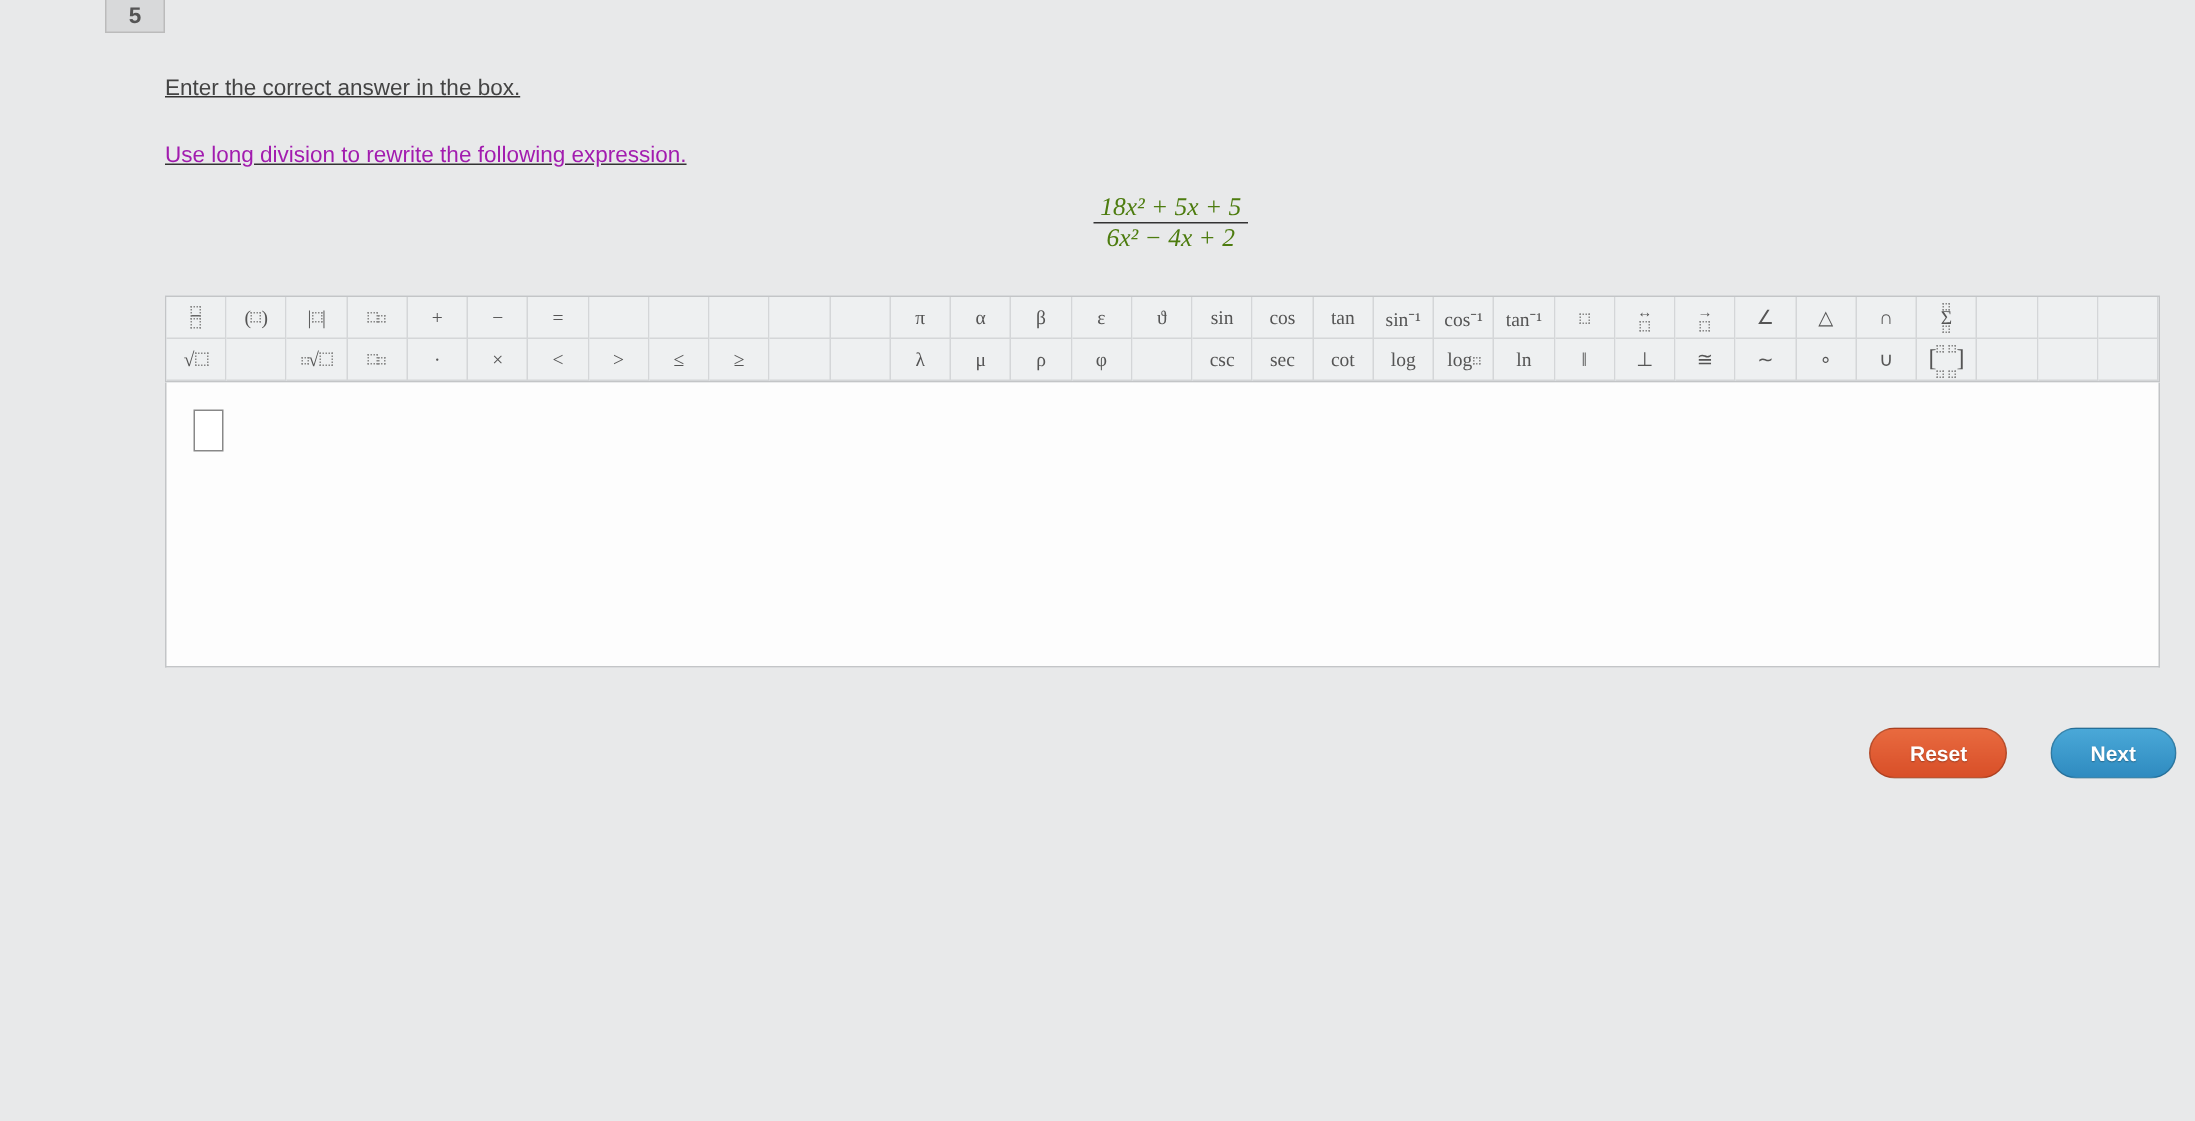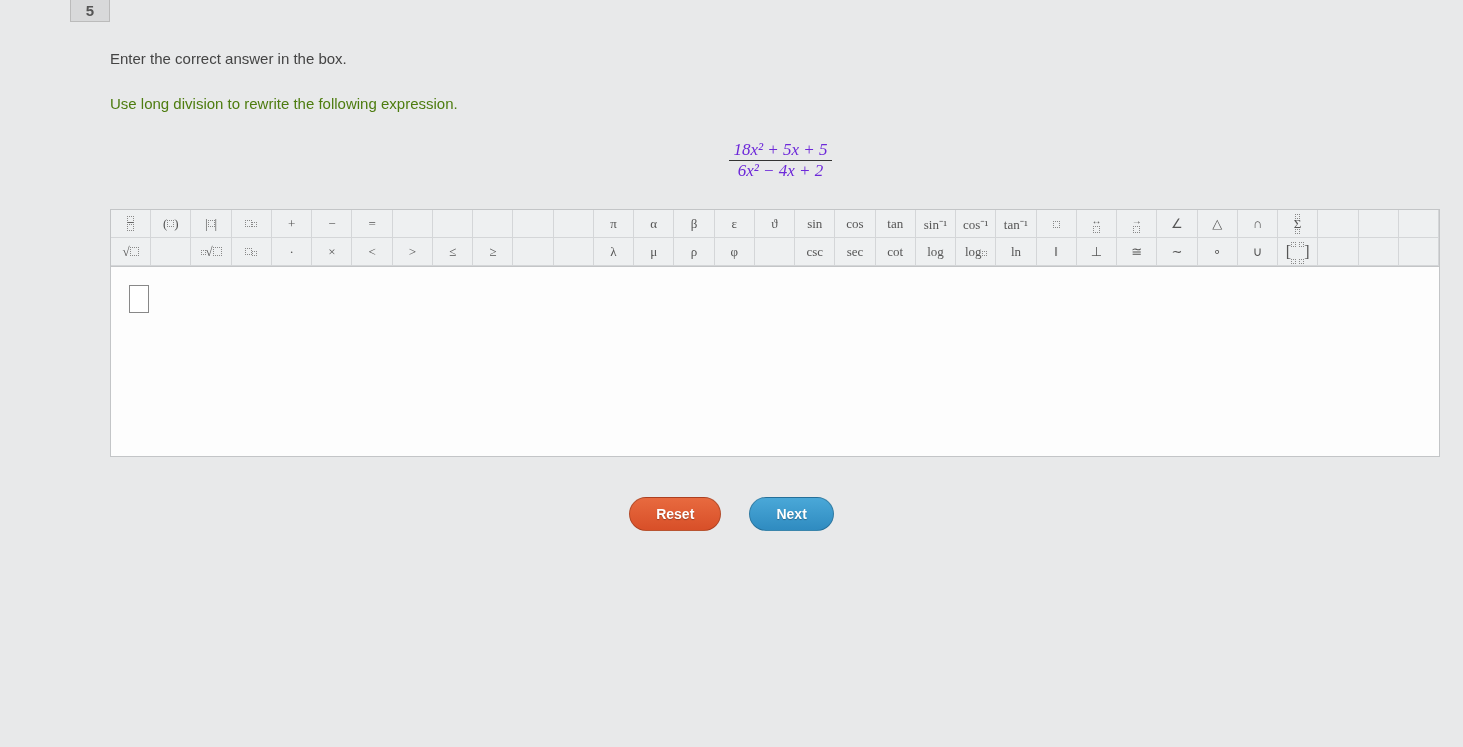--- a/index.html
+++ b/index.html
@@ -23,31 +23,32 @@
     background: #d8d9da;
     color: #555;
     font-weight: bold;
     text-align: center;
     line-height: 22px;
     border: 1px solid #bbb;
     border-top: none;
   }
   .content {
     padding: 50px 12px 0 110px;
+    text-decoration: underline;
   }
   .instr { color: #444; margin-bottom: 28px; }
-  .instr2 { color: #4d7c0f; margin-bottom: 28px; }
+  .instr2 { color: #a21caf; margin-bottom: 16px; }
   .expr-row { text-align: center; margin: 0 auto 28px auto; width: 900px; }
   .frac {
     display: inline-block;
     text-align: center;
     font-family: 'Times New Roman', serif;
     font-style: italic;
     font-size: 17px;
-    color: #6d28d9;
+    color: #4d7c0f;
   }
   .frac .num { display:block; border-bottom: 1px solid #333; padding: 0 4px; }
   .frac .den { display:block; padding: 0 4px; }
   sup { font-size: 0.7em; font-style: normal;}
   .format-line { color: #444; margin-bottom: 30px; }
   .qx { font-family: 'Times New Roman', serif; font-style: italic; }
 
   .toolbar {
     margin: 0 0 0 110px;
     width: 1330px;
@@ -86,21 +87,21 @@
     padding: 18px 18px;
   }
   .answer-box {
     width: 20px;
     height: 28px;
     border: 1px solid #888;
     background: #fff;
   }
   .footer {
     margin-top: 40px;
-    text-align: center;
+    text-align: right;
   }
   .btn {
     display: inline-block;
     padding: 8px 26px;
     border-radius: 18px;
     color: #fff;
     font-size: 14px;
     font-weight: bold;
     margin: 0 12px;
     cursor: pointer;

